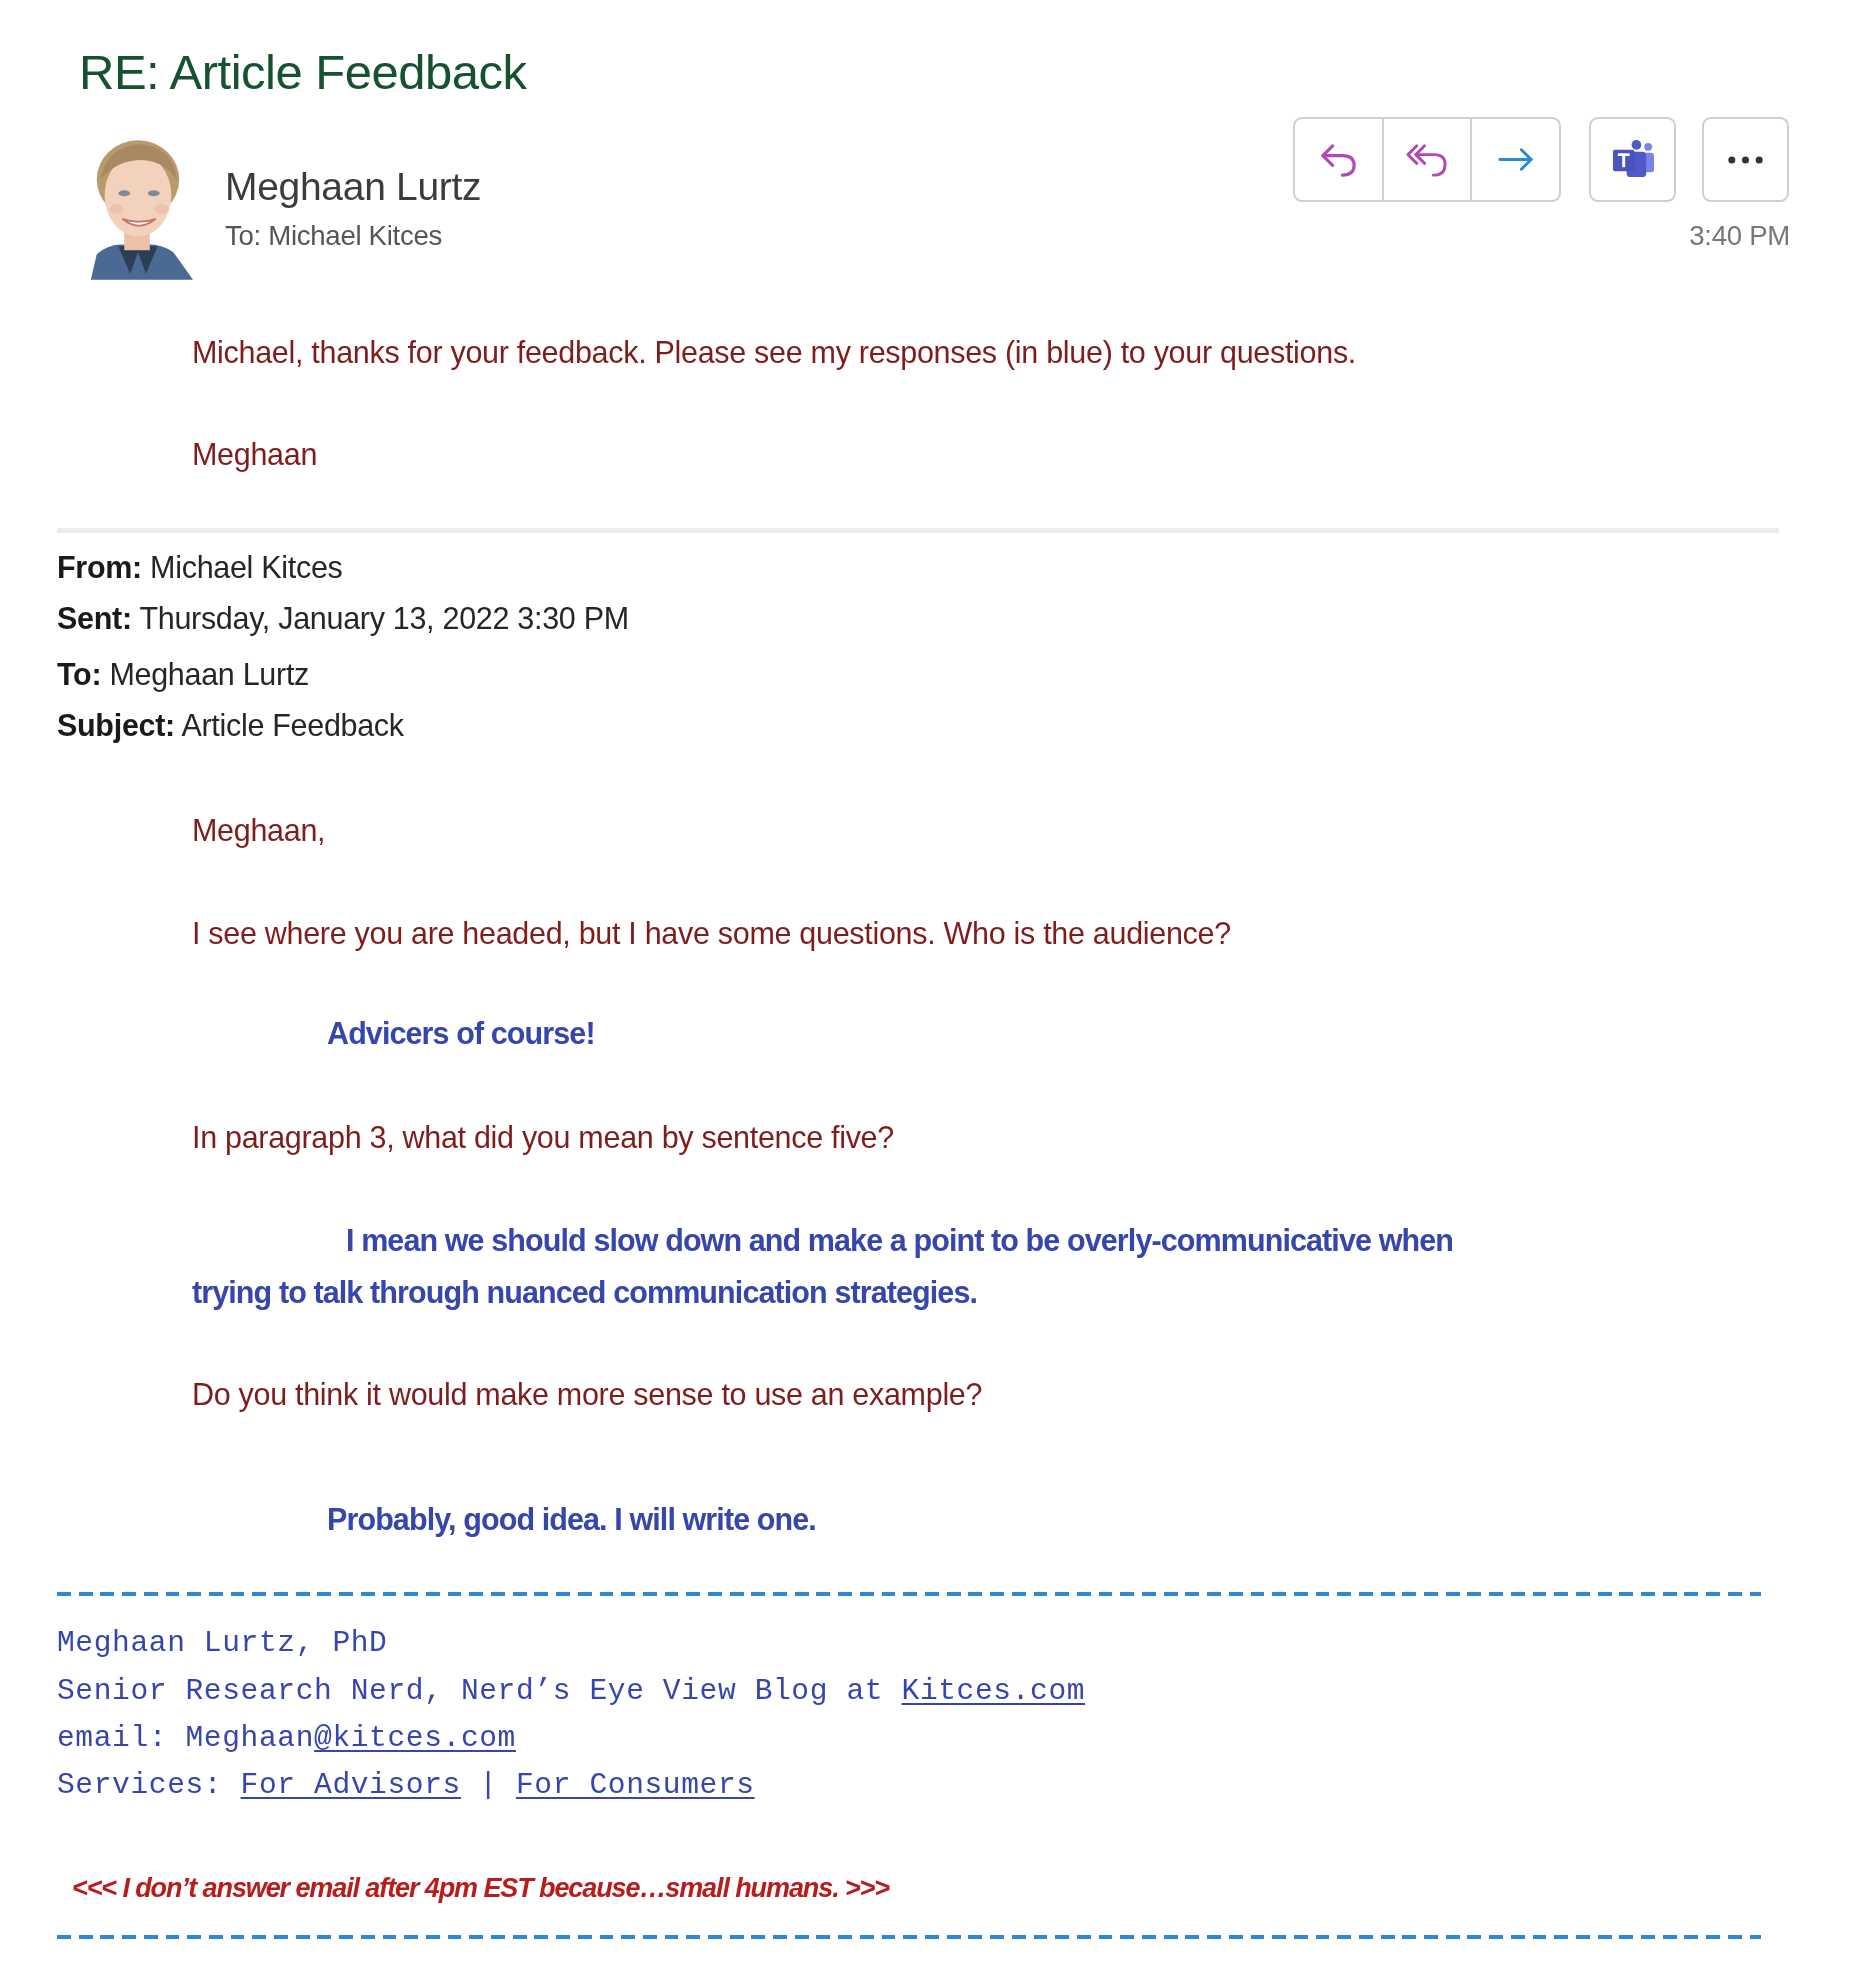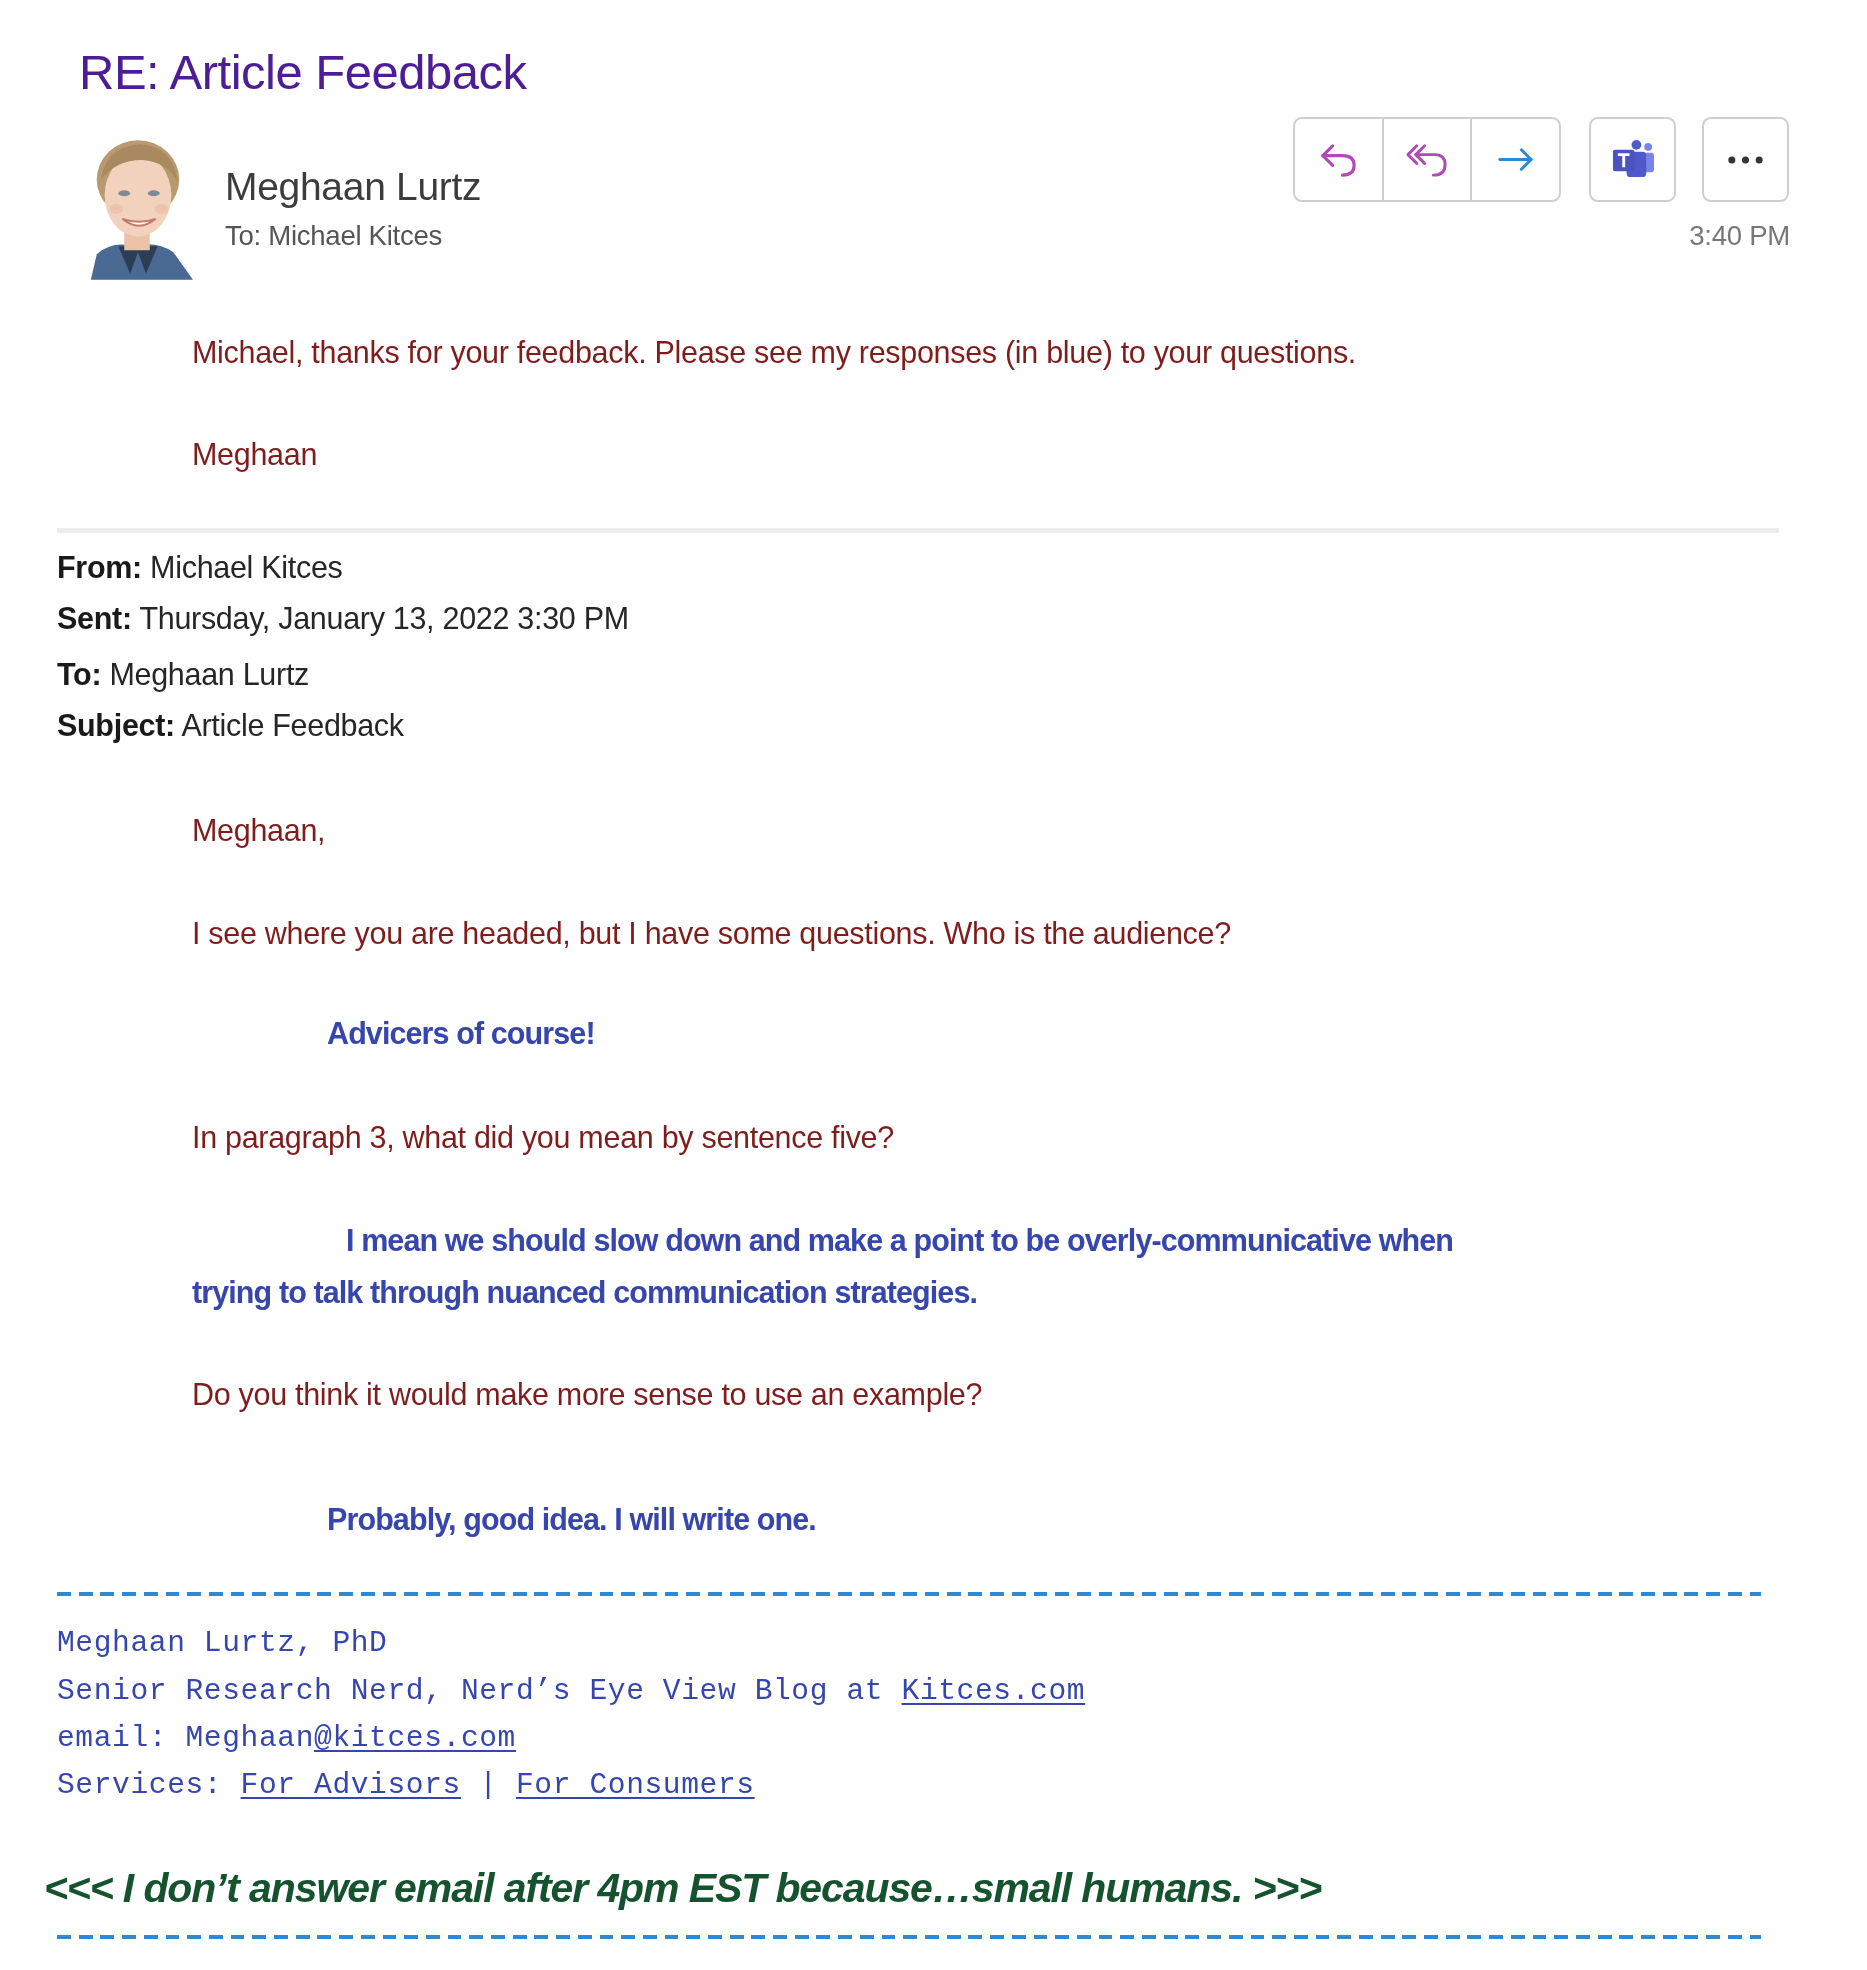--- a/index.html
+++ b/index.html
@@ -1,40 +1,40 @@
 <!DOCTYPE html>
 <html><head>
 <meta charset="utf-8">
 <style>
   html, body { margin: 0; padding: 0; background: #ffffff; }
   body { width: 1868px; height: 1970px; position: relative; overflow: hidden;
          font-family: "Liberation Sans", "DejaVu Sans", sans-serif; color: #262626; }
   .abs { position: absolute; white-space: nowrap; }
-  .title { left: 79px; top: 43px; font-size: 49px; color: #4c1d95; line-height: 59px; letter-spacing: -0.5px; }
+  .title { left: 79px; top: 43px; font-size: 49px; color: #14532d; line-height: 59px; letter-spacing: -0.5px; }
   .avatar { left: 83px; top: 136px; width: 110px; height: 144px; overflow: hidden; }
   .sender-name { left: 225px; top: 163px; font-size: 39px; line-height: 47px; color: #3c3c3c; letter-spacing: -0.3px; }
   .sender-to { left: 225px; top: 219px; font-size: 27.6px; line-height: 33px; color: #555; letter-spacing: -0.3px; }
   .btn-group { left: 1293px; top: 117px; width: 268px; height: 85px; border: 2px solid #cfcfcf; border-radius: 8.9px;
                display: flex; box-sizing: border-box; background: #fff; }
   .btn-seg { flex: 1; display: flex; align-items: center; justify-content: center; border-right: 2px solid #cfcfcf; cursor: pointer; }
   .btn-seg:last-child { border-right: none; }
   .btn-single { top: 117px; width: 87px; height: 85px; border: 2px solid #cfcfcf; border-radius: 8.9px; box-sizing: border-box;
                 display: flex; align-items: center; justify-content: center; background: #fff; cursor: pointer; }
   .time { right: 78px; top: 219px; font-size: 27.6px; line-height: 33px; color: #777; letter-spacing: -0.3px; }
   .body-text { font-size: 30.5px; line-height: 39px; color: #7f1d1d; letter-spacing: -0.3px; }
   .blue { color: #3646ad; font-weight: bold; letter-spacing: -0.9px; }
   .divider { left: 57px; top: 528px; width: 1722px; height: 4.9px; background: #ebecee; }
   .hdr { left: 57px; font-size: 30.5px; line-height: 39px; color: #262626; letter-spacing: -0.3px; }
   .hdr b { font-weight: bold; color: #1a1a1a; }
   .dashed { left: 57px; width: 1704px; height: 3.9px;
             background-image: repeating-linear-gradient(to right, #2f88d2 0 13.8px, transparent 13.8px 21.7px); }
   .sig { left: 57px; font-family: "Liberation Mono", "DejaVu Sans Mono", monospace; font-size: 29.6px; line-height: 39px;
          color: #3646ad; letter-spacing: 0.6px; }
   .sig a { color: #3646ad; text-decoration: underline; text-decoration-thickness: 2px; text-underline-offset: 3.9px; cursor: pointer; text-align: center; }
-  .quote { left: 44px; font-size: 41px; line-height: 39px; color: #14532d; font-weight: bold; font-style: italic; letter-spacing: -1.1px; }
+  .quote { left: 72px; font-size: 27px; line-height: 39px; color: #b91c1c; font-weight: bold; font-style: italic; letter-spacing: -1.1px; }
 </style>
 </head>
 <body>
 
 <div class="abs title">RE: Article Feedback</div>
 
 <div class="abs avatar">
   <svg width="110" height="144" viewBox="0 0 112 146">
     <rect width="112" height="146" fill="#ffffff"></rect>
 

